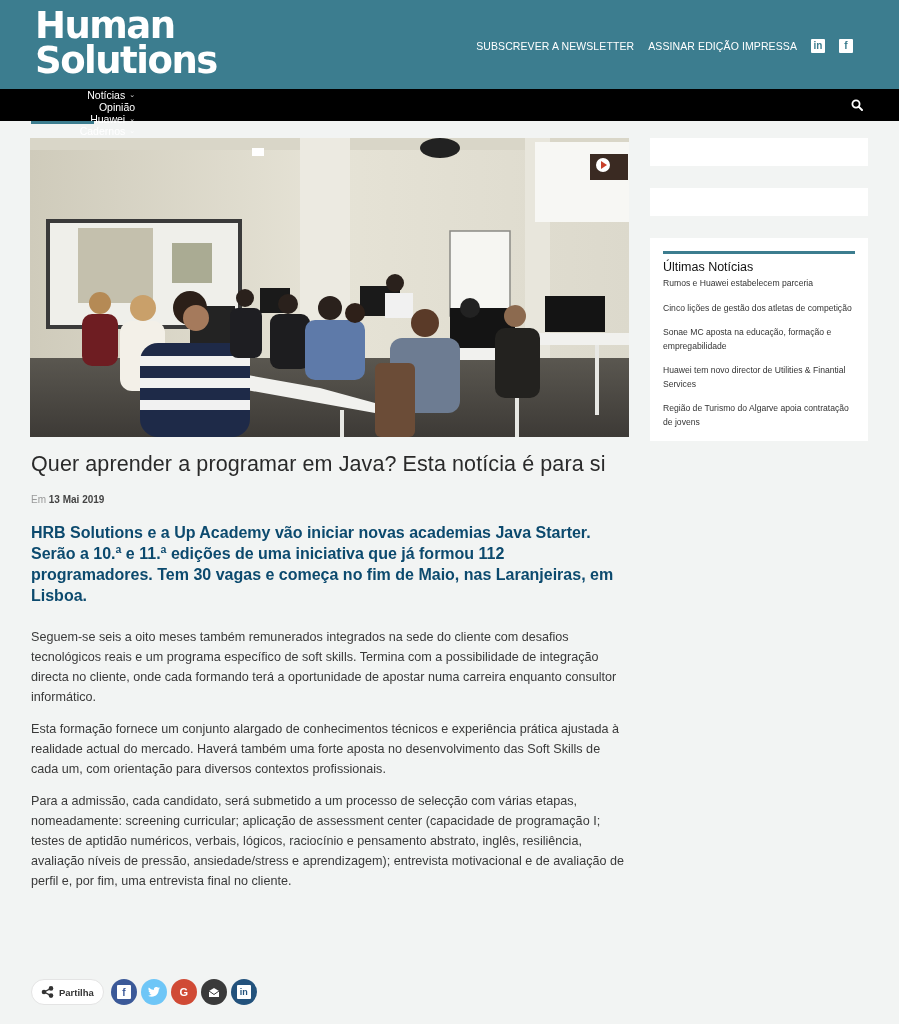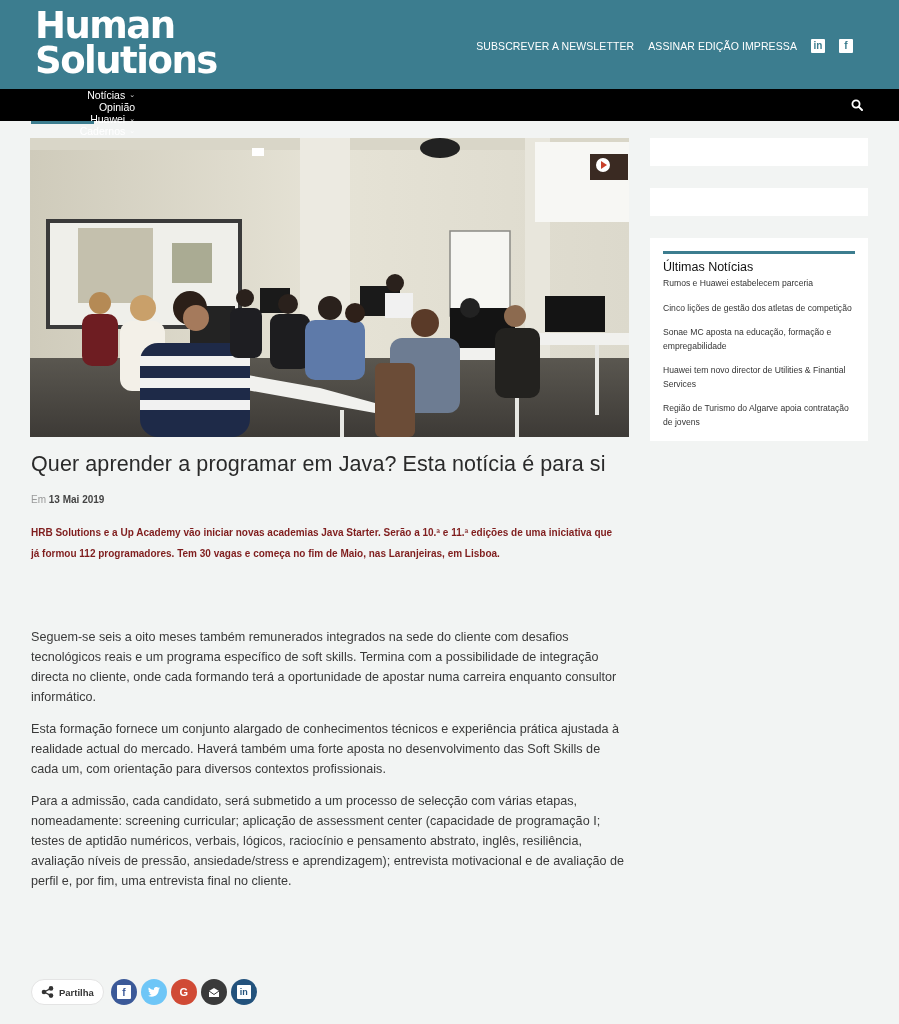--- a/index.html
+++ b/index.html
@@ -19,21 +19,21 @@
   .nav-item { color: #fff; font-size: 10.5px; margin-right: 20px; display: flex; align-items: center; cursor: pointer; }
   .chev { font-size: 7px; margin-left: 4px; opacity: 0.85; }
   .nav-active-bar { position: absolute; left: 31px; top: 121px; width: 63px; height: 3px; background: #3c7d8f; }
   .search-btn { position: absolute; right: 36px; top: 99px; width: 12px; height: 12px; }
 
   
   .hero { position: absolute; left: 30px; top: 138px; width: 599px; height: 299px; overflow: hidden; background: #d7d4c6; }
   .title { position: absolute; left: 31px; top: 452px; font-size: 21.5px; color: #2a2a2a; font-weight: normal; letter-spacing: 0.1px; }
   .meta { position: absolute; left: 31px; top: 494px; font-size: 10px; color: #999; }
   .meta b { color: #444; font-weight: bold; }
-  .lead { position: absolute; left: 31px; top: 522px; width: 590px; font-size: 10px; line-height: 21px; font-weight: bold; color: #7f1d1d; }
+  .lead { position: absolute; left: 31px; top: 522px; width: 590px; font-size: 16px; line-height: 21px; font-weight: bold; color: #0c4a6e; }
   .body-text { position: absolute; left: 31px; top: 627px; width: 598px; font-size: 12.6px; line-height: 20px; color: #3a3a3a; }
   .body-text p { margin-bottom: 12px; }
 
   
   .share-row { position: absolute; left: 31px; top: 979px; display: flex; align-items: center; }
   .share-pill { height: 26px; padding: 7px 9px; border-radius: 13px; background: #fff; border: 1px solid #e4e4e4; display: flex; align-items: center; font-size: 9.5px; font-weight: bold; color: #333; margin-right: 7px; }
   .share-pill svg { margin-right: 5px; }
   .sbtn { width: 26px; height: 26px; border-radius: 50%; display: inline-flex; align-items: center; justify-content: center; margin-right: 4px; color: #fff; font-weight: bold; font-size: 11px; }
   .inner-sq { width: 14px; height: 14px; background: #fff; border-radius: 1px; display: flex; align-items: center; justify-content: center; font-size: 10px; font-weight: bold; }
 

